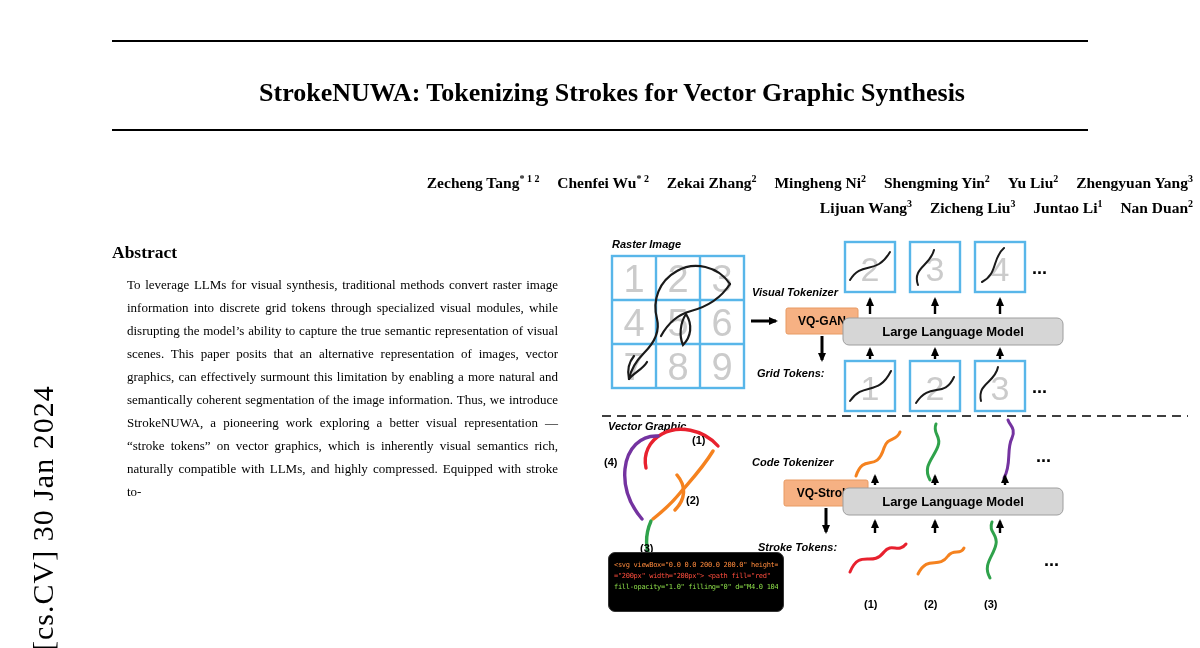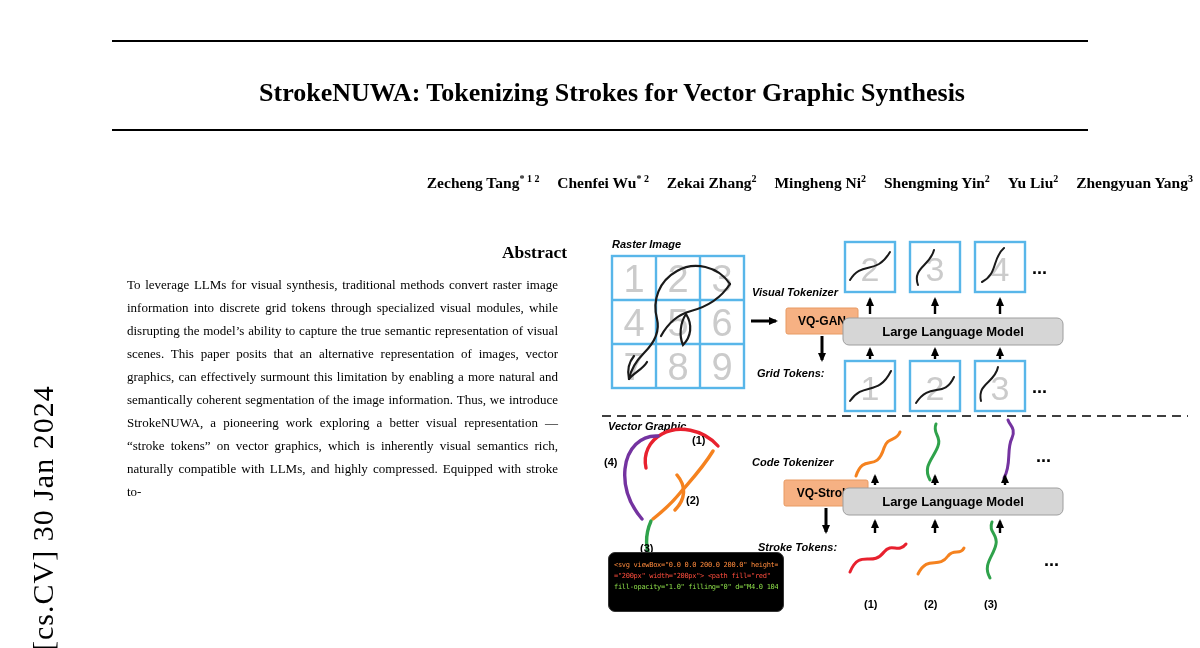--- a/index.html
+++ b/index.html
@@ -57,21 +57,21 @@
   
   .abstract {
     position: absolute;
     left: 112px;
     top: 240px;
     width: 455px;
     height: 408px;
     overflow: hidden;
   }
   .abstract-heading {
-    text-align: right;
+    text-align: left;
     font-weight: bold;
     font-size: 17.5px;
     margin: 2px 0 10px 0;
   }
   .abstract-body {
     margin: 0 9px 0 15px;
     width: 431px;
     font-size: 13px;
     line-height: 23px;
     text-align: justify;
@@ -126,20 +126,26 @@
 
   <div class="authors">
     <div class="author-line">
       <span class="author"><span>Zecheng Tang</span><sup>* 1 2</sup></span>
       <span class="author"><span>Chenfei Wu</span><sup>* 2</sup></span>
       <span class="author"><span>Zekai Zhang</span><sup>2</sup></span>
       <span class="author"><span>Mingheng Ni</span><sup>2</sup></span>
       <span class="author"><span>Shengming Yin</span><sup>2</sup></span>
       <span class="author"><span>Yu Liu</span><sup>2</sup></span>
       <span class="author"><span>Zhengyuan Yang</span><sup>3</sup></span>
+    </div>
+    <div class="author-line">
+      <span class="author"><span>Lijuan Wang</span><sup>3</sup></span>
+      <span class="author"><span>Zicheng Liu</span><sup>3</sup></span>
+      <span class="author"><span>Juntao Li</span><sup>1</sup></span>
+      <span class="author"><span>Nan Duan</span><sup>2</sup></span>
     </div>
   </div>
 
   <div class="abstract">
     <div class="abstract-heading">Abstract</div>
     <p class="abstract-body">To leverage LLMs for visual synthesis, traditional methods convert raster image information into discrete grid tokens through specialized visual modules, while disrupting the model’s ability to capture the true semantic representation of visual scenes. This paper posits that an alternative representation of images, vector graphics, can effectively surmount this limitation by enabling a more natural and semantically coherent segmentation of the image information. Thus, we introduce StrokeNUWA, a pioneering work exploring a better visual representation — “stroke tokens” on vector graphics, which is inherently visual semantics rich, naturally compatible with LLMs, and highly compressed. Equipped with stroke to-</p>
   </div>
 
   <div class="figure">
     <svg width="590" height="400" viewBox="0 0 590 400">

